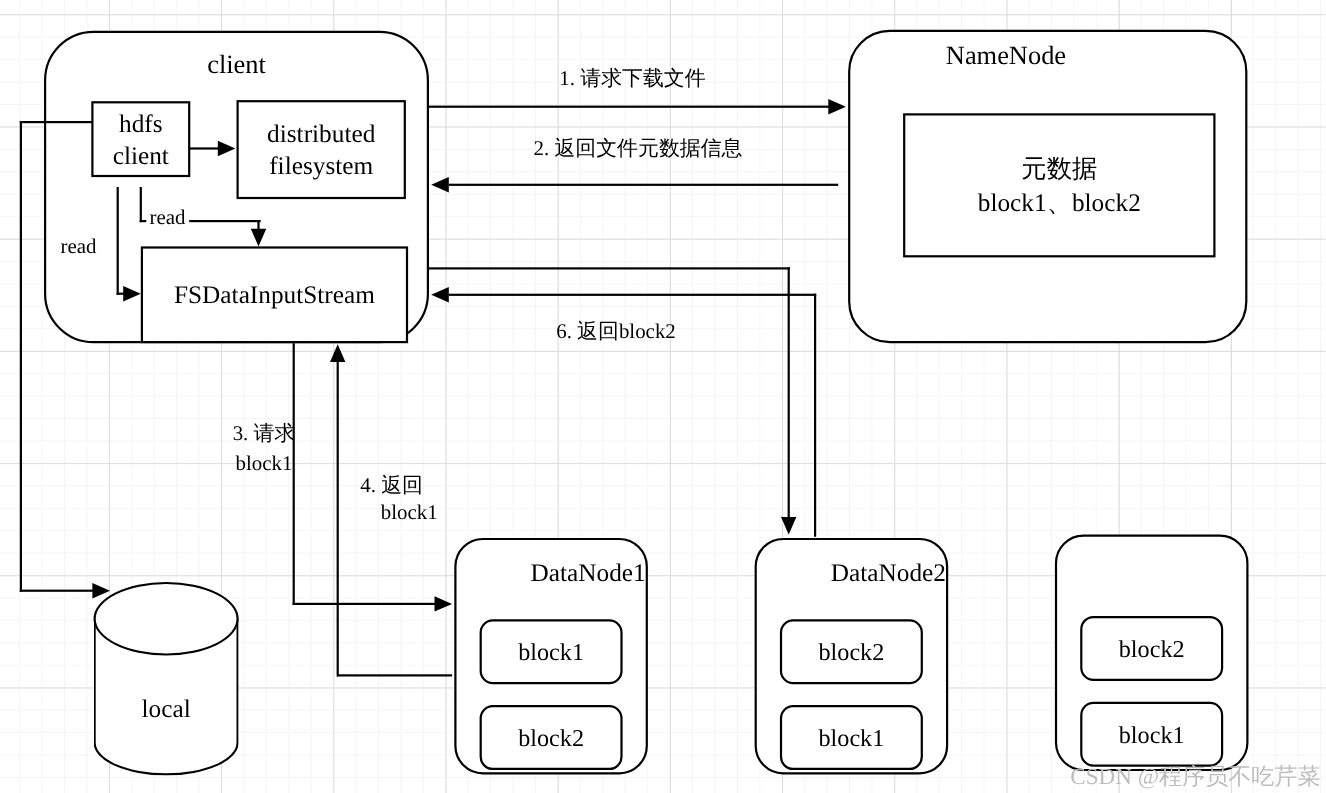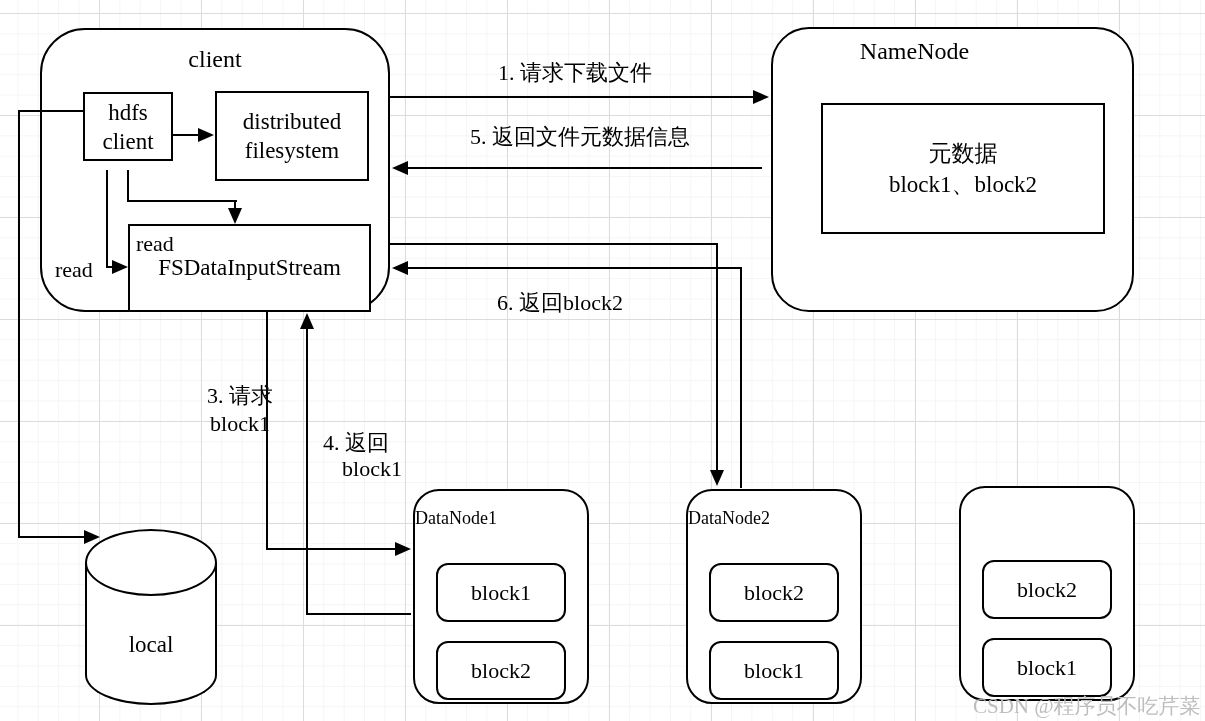--- a/index.html
+++ b/index.html
@@ -19,22 +19,22 @@
     background-position:99px 0,0 13px,17.4px 0,0 13px;
   }
   .abs{position:absolute;box-sizing:border-box;}
   .box{position:absolute;box-sizing:border-box;background:#fff;border:2px solid #000;}
   .round-lg{border-radius:45px;}
   .round-md{border-radius:38px;}
   .round-sm{border-radius:26px;}
   .ctr{display:flex;flex-direction:column;align-items:center;justify-content:center;text-align:center;}
   .t24{font-size:24px;}
   .t23{font-size:23px;line-height:29px;}
-  .label{position:absolute;text-align:center;font-size:22px;white-space:nowrap;}
-  .lbl-bg{background:#fff;padding:0 3px;margin-top:43px;}
+  .label{position:absolute;text-align:center;font-size:19px;white-space:nowrap;}
+  .lbl-bg{background:#fff;padding:0 3px;}
   .hl{position:absolute;height:2px;background:#000;}
   .vl{position:absolute;width:2px;background:#000;}
   .ar{position:absolute;width:0;height:0;}
   .ar.right{border-top:7px solid transparent;border-bottom:7px solid transparent;border-left:16px solid #000;}
   .ar.left{border-top:7px solid transparent;border-bottom:7px solid transparent;border-right:16px solid #000;}
   .ar.down{border-left:7px solid transparent;border-right:7px solid transparent;border-top:16px solid #000;}
   .ar.up{border-left:7px solid transparent;border-right:7px solid transparent;border-bottom:16px solid #000;}
   
   .client-box{left:40px;top:28px;width:350px;height:284px;}
   .client-title{left:40px;top:46px;width:350px;}
@@ -43,21 +43,21 @@
   .fsdis-box{left:128px;top:224px;width:243px;height:88px;font-size:23px;}
   
   .nn-box{left:771px;top:27px;width:363px;height:285px;}
   .nn-title{left:733px;top:38px;width:363px;}
   .meta-box{left:821px;top:103px;width:284px;height:131px;line-height:31px;font-size:23px;}
   
   .dn{width:176px;height:215px;}
   .dn1{left:413px;top:489px;}
   .dn2{left:686px;top:489px;}
   .dn3{left:959px;top:486px;}
-  .dn-title{position:absolute;left:0;top:17px;width:100%;text-align:left;font-size:18px;}
+  .dn-title{position:absolute;left:0;top:17px;width:100%;text-align:right;font-size:23px;}
   .dn-block{position:absolute;left:21px;right:21px;height:55px;background:#fff;border:2px solid #000;border-radius:12px;font-size:22px;}
   .blk-a{top:72px;}
   .blk-b{top:150px;}
   
   .cyl-body{left:85px;top:562px;width:132px;height:143px;border-top:none;border-radius:0 0 66px 66px / 0 0 30px 30px;}
   .cyl-top{left:85px;top:529px;width:132px;height:67px;border-radius:50%;}
   .local-label{left:85px;top:632px;width:132px;font-size:23px;}
   .watermark{left:973px;top:692px;font-size:21px;color:#bdbdbd;white-space:nowrap;}
 </style>
 </head>
@@ -102,21 +102,21 @@
     <div>元数据</div>
     <div>block1、block2</div>
   </div>
 
   <div class="hl" style="left:390px;top:96px;width:364px;"></div>
   <div class="ar right" style="left:753px;top:90px;"></div>
   <div class="label" style="left:430px;top:58px;width:290px;">1. 请求下载文件</div>
 
   <div class="hl" style="left:408px;top:167px;width:354px;"></div>
   <div class="ar left" style="left:392px;top:161px;"></div>
-  <div class="label" style="left:420px;top:122px;width:320px;">5. 返回文件元数据信息</div>
+  <div class="label" style="left:420px;top:122px;width:320px;">2. 返回文件元数据信息</div>
 
   <div class="hl" style="left:390px;top:243px;width:328px;"></div>
   <div class="vl" style="left:716px;top:243px;height:229px;"></div>
   <div class="ar down" style="left:710px;top:470px;"></div>
 
   <div class="vl" style="left:740px;top:267px;height:221px;"></div>
   <div class="hl" style="left:408px;top:267px;width:334px;"></div>
   <div class="ar left" style="left:392px;top:261px;"></div>
   <div class="label" style="left:460px;top:288px;width:200px;">6. 返回block2</div>
 

